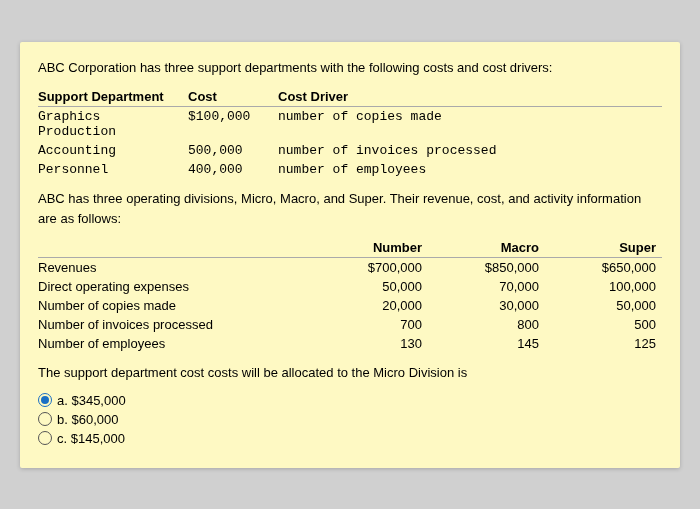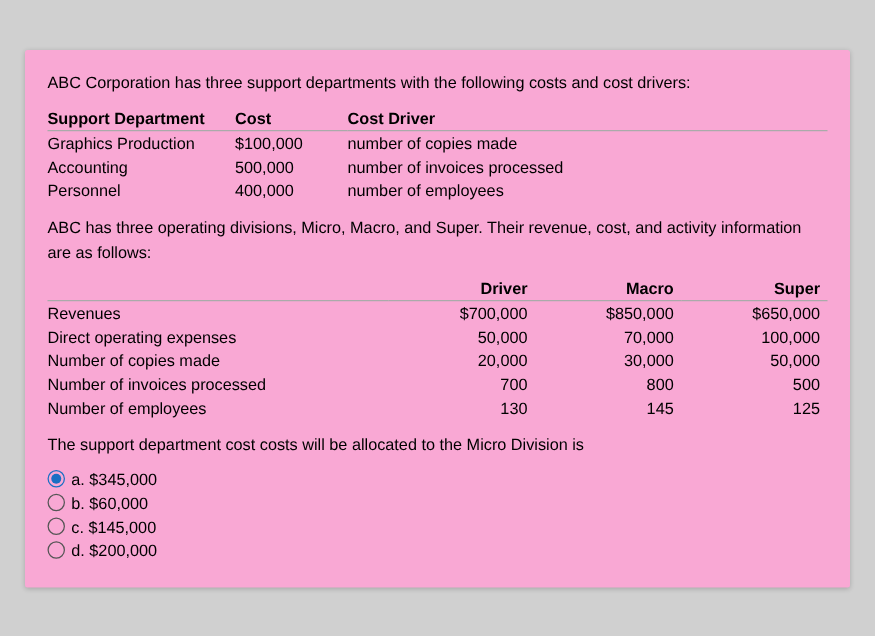--- a/index.html
+++ b/index.html
@@ -7,21 +7,21 @@
       font-family: Arial, sans-serif;
       font-size: 13px;
       background: #d0d0d0;
       display: flex;
       justify-content: center;
       align-items: center;
       width: 700px;
       height: 509px;
     }
     .card {
-      background: #f9a8d4;
+      background: #fef9c3;
       width: 660px;
       padding: 16px 18px 18px 18px;
       border-radius: 2px;
       box-shadow: 0 1px 4px rgba(0,0,0,0.2);
     }
     .intro-text {
       margin-bottom: 10px;
       font-size: 13px;
       line-height: 1.5;
     }
@@ -33,20 +33,21 @@
     table.support-table th {
       text-align: left;
       font-weight: bold;
       font-size: 13px;
       padding: 2px 4px 2px 0;
     }
     table.support-table td {
       padding: 2px 4px 2px 0;
       font-size: 13px;
       vertical-align: top;
+      font-family: Liberation Mono, monospace;
     }
     table.support-table td:first-child {
       width: 150px;
     }
     table.support-table td:nth-child(2) {
       width: 90px;
     }
     .second-text {
       font-size: 13px;
       line-height: 1.5;
@@ -148,21 +149,21 @@
         </tr>
       </tbody>
   </table>
 
   <p class="second-text">ABC has three operating divisions, Micro, Macro, and Super. Their revenue, cost, and activity information are as follows:</p>
 
   <table class="divisions-table">
     <thead>
       <tr id="div-header-row">
       <th style="text-align: left; width: 210px;"></th>
-          <th style="text-align: right; width: 90px;">Driver</th>
+          <th style="text-align: right; width: 90px;">Number</th>
           <th style="text-align: right; width: 90px;">Macro</th>
           <th style="text-align: right; width: 90px;">Super</th>
         </tr>
     </thead>
     <tbody id="divisions-tbody">
     <tr style="border-top: 1px solid rgb(170, 170, 170);">
           <td class="row-label" style="border-top: 1px solid rgb(170, 170, 170);">Revenues</td>
           <td class="val" style="border-top: 1px solid rgb(170, 170, 170);">$700,000</td>
           <td class="val" style="border-top: 1px solid rgb(170, 170, 170);">$850,000</td>
           <td class="val" style="border-top: 1px solid rgb(170, 170, 170);">$650,000</td>
@@ -204,18 +205,14 @@
         <span class="option-label">a.  $345,000</span>
       </li>
       <li>
         <span class="radio-outer"></span>
         <span class="option-label">b.  $60,000</span>
       </li>
       <li>
         <span class="radio-outer"></span>
         <span class="option-label">c.  $145,000</span>
       </li>
-      <li>
-        <span class="radio-outer"></span>
-        <span class="option-label">d.  $200,000</span>
-      </li>
     </ul>
 </div>
 
 </body></html>

